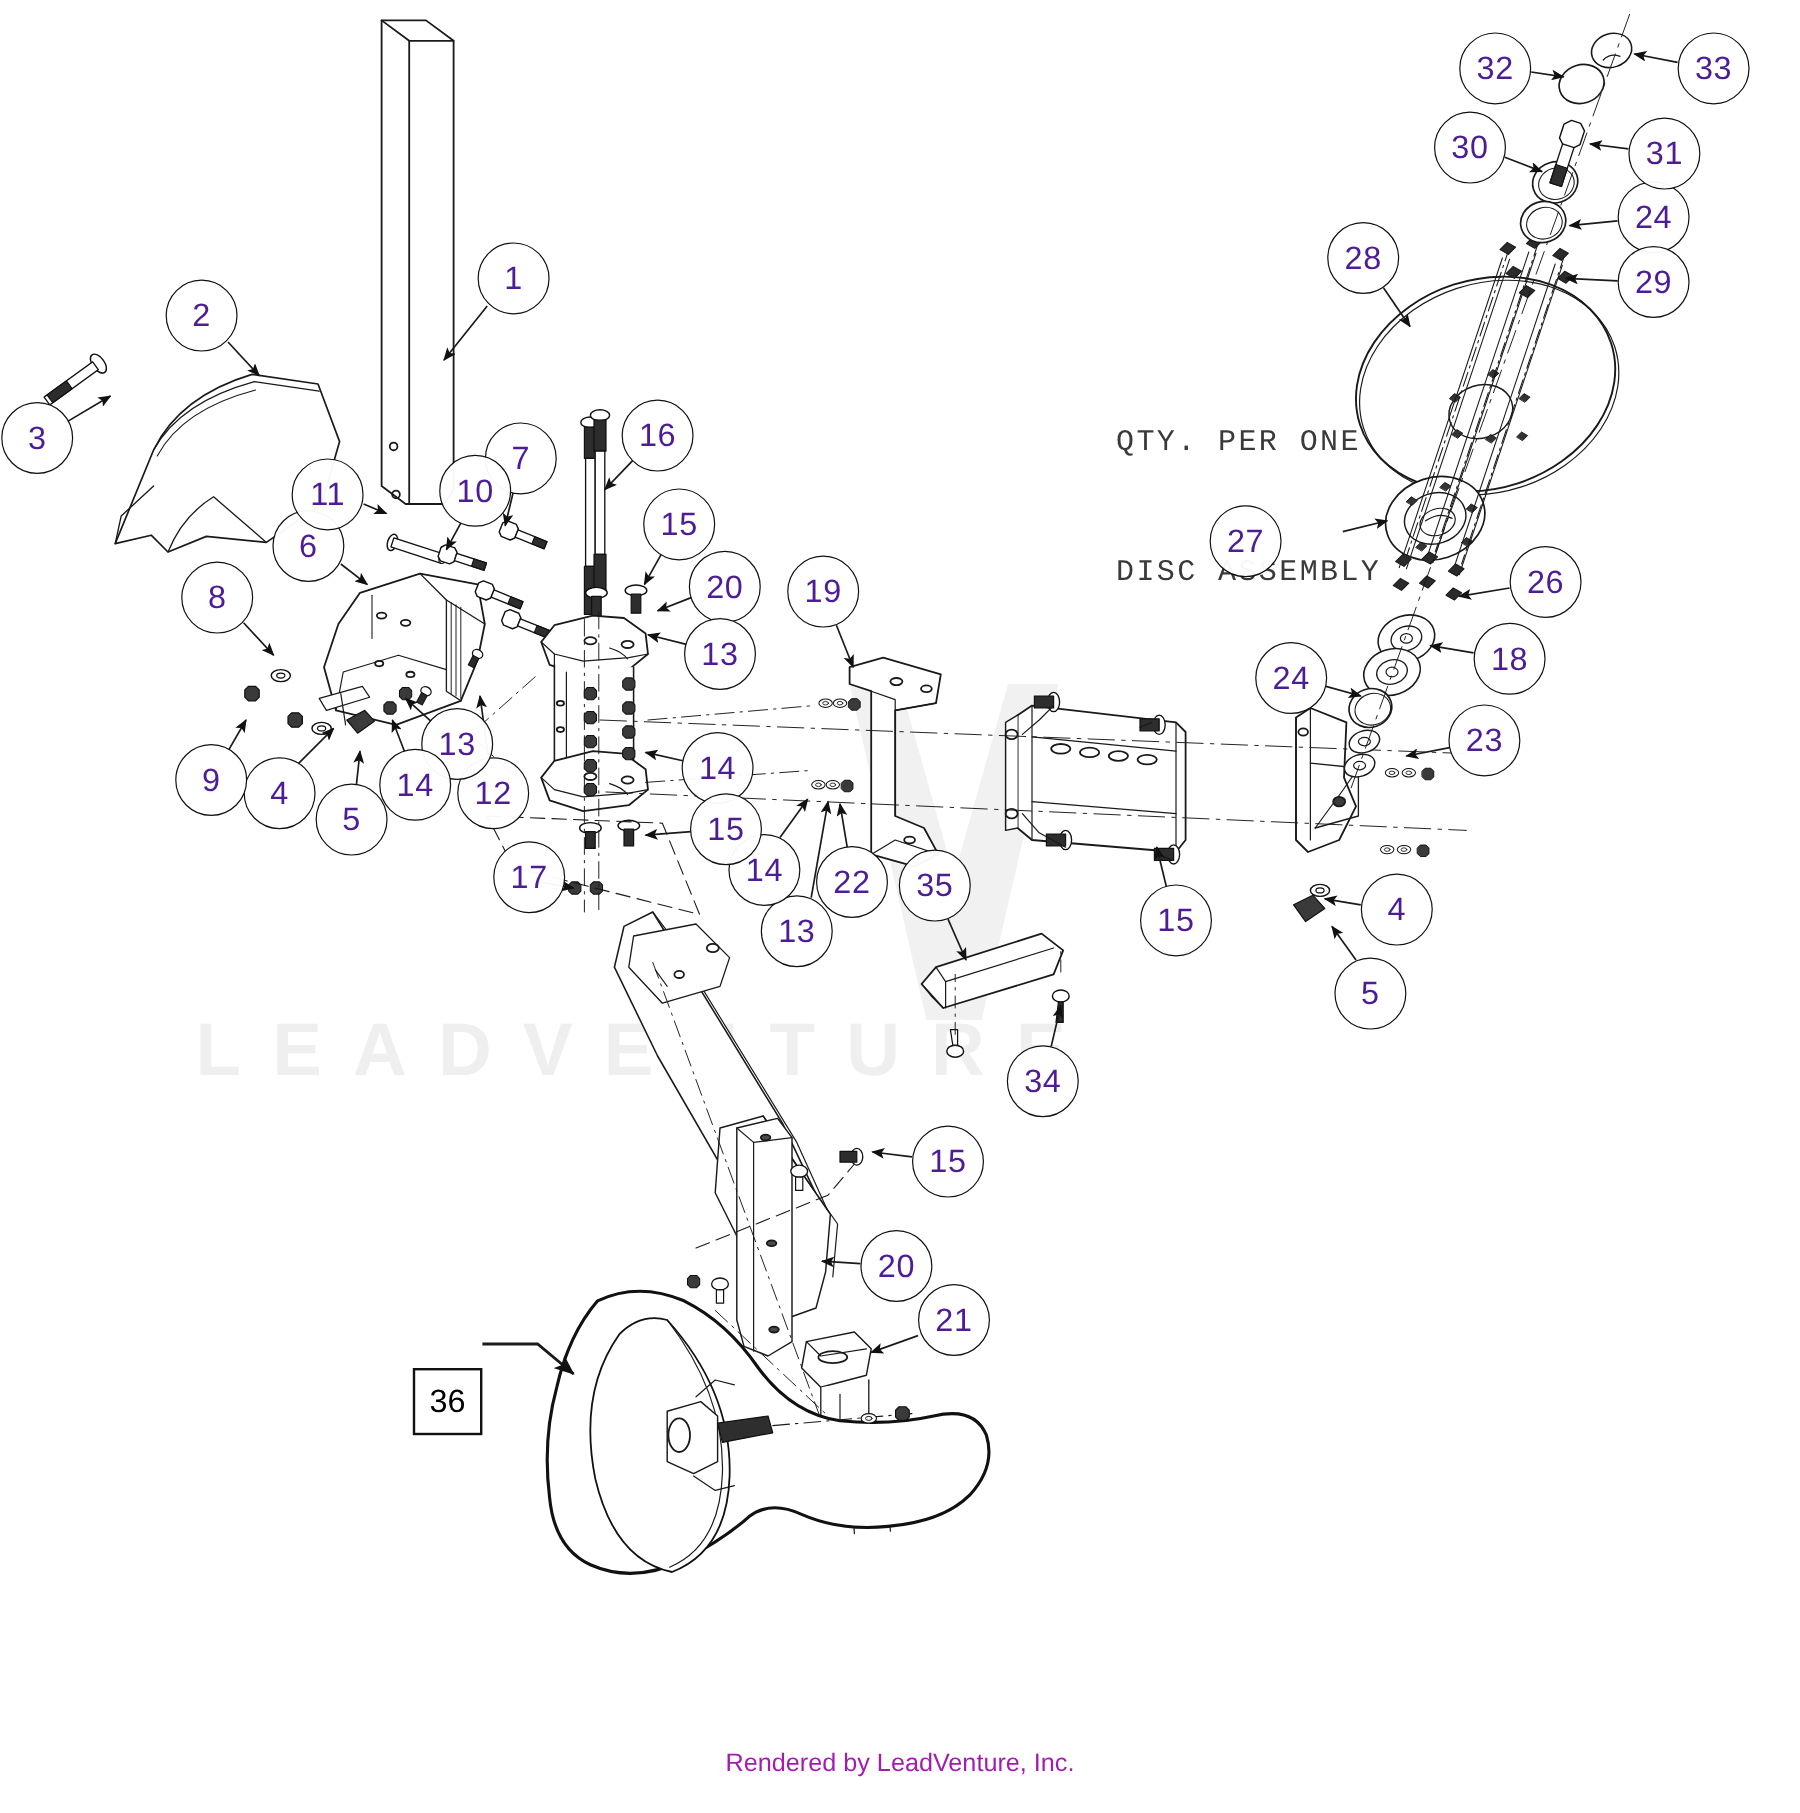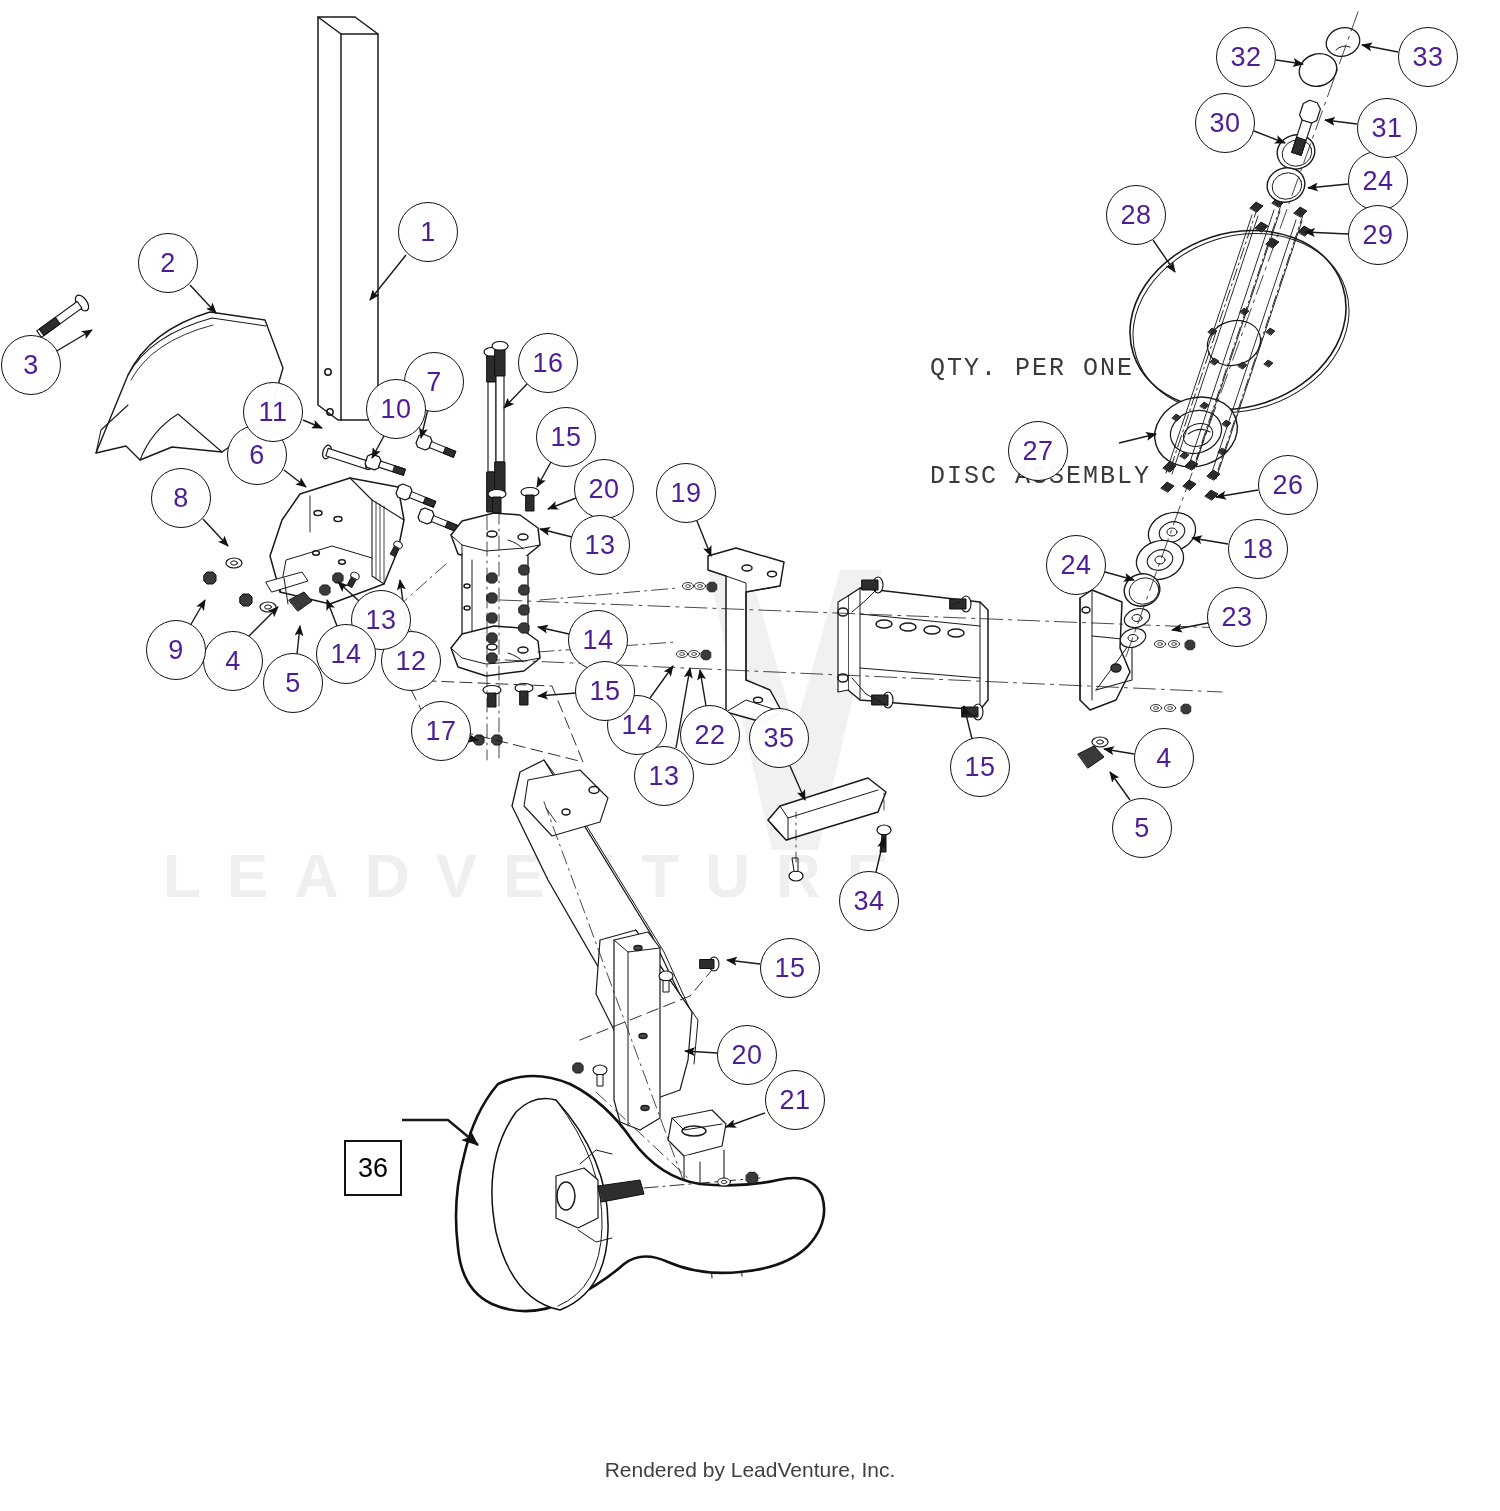--- a/index.html
+++ b/index.html
@@ -58,21 +58,21 @@
     letter-spacing: 2px;
     white-space: pre;
     line-height: 1.45;
   }
   .footer-text {
     position: absolute;
     width: 1500px;
     text-align: center;
     font-family: "Liberation Sans", sans-serif;
     font-size: 21px;
-    color: #404040;
+    color: #a21caf;
   }
   .wm-text {
     position: absolute;
     font-family: "Liberation Sans", sans-serif;
     font-size: 62px;
     font-weight: bold;
     letter-spacing: 26px;
     color: #efefef;
     white-space: pre;
     user-select: none;

